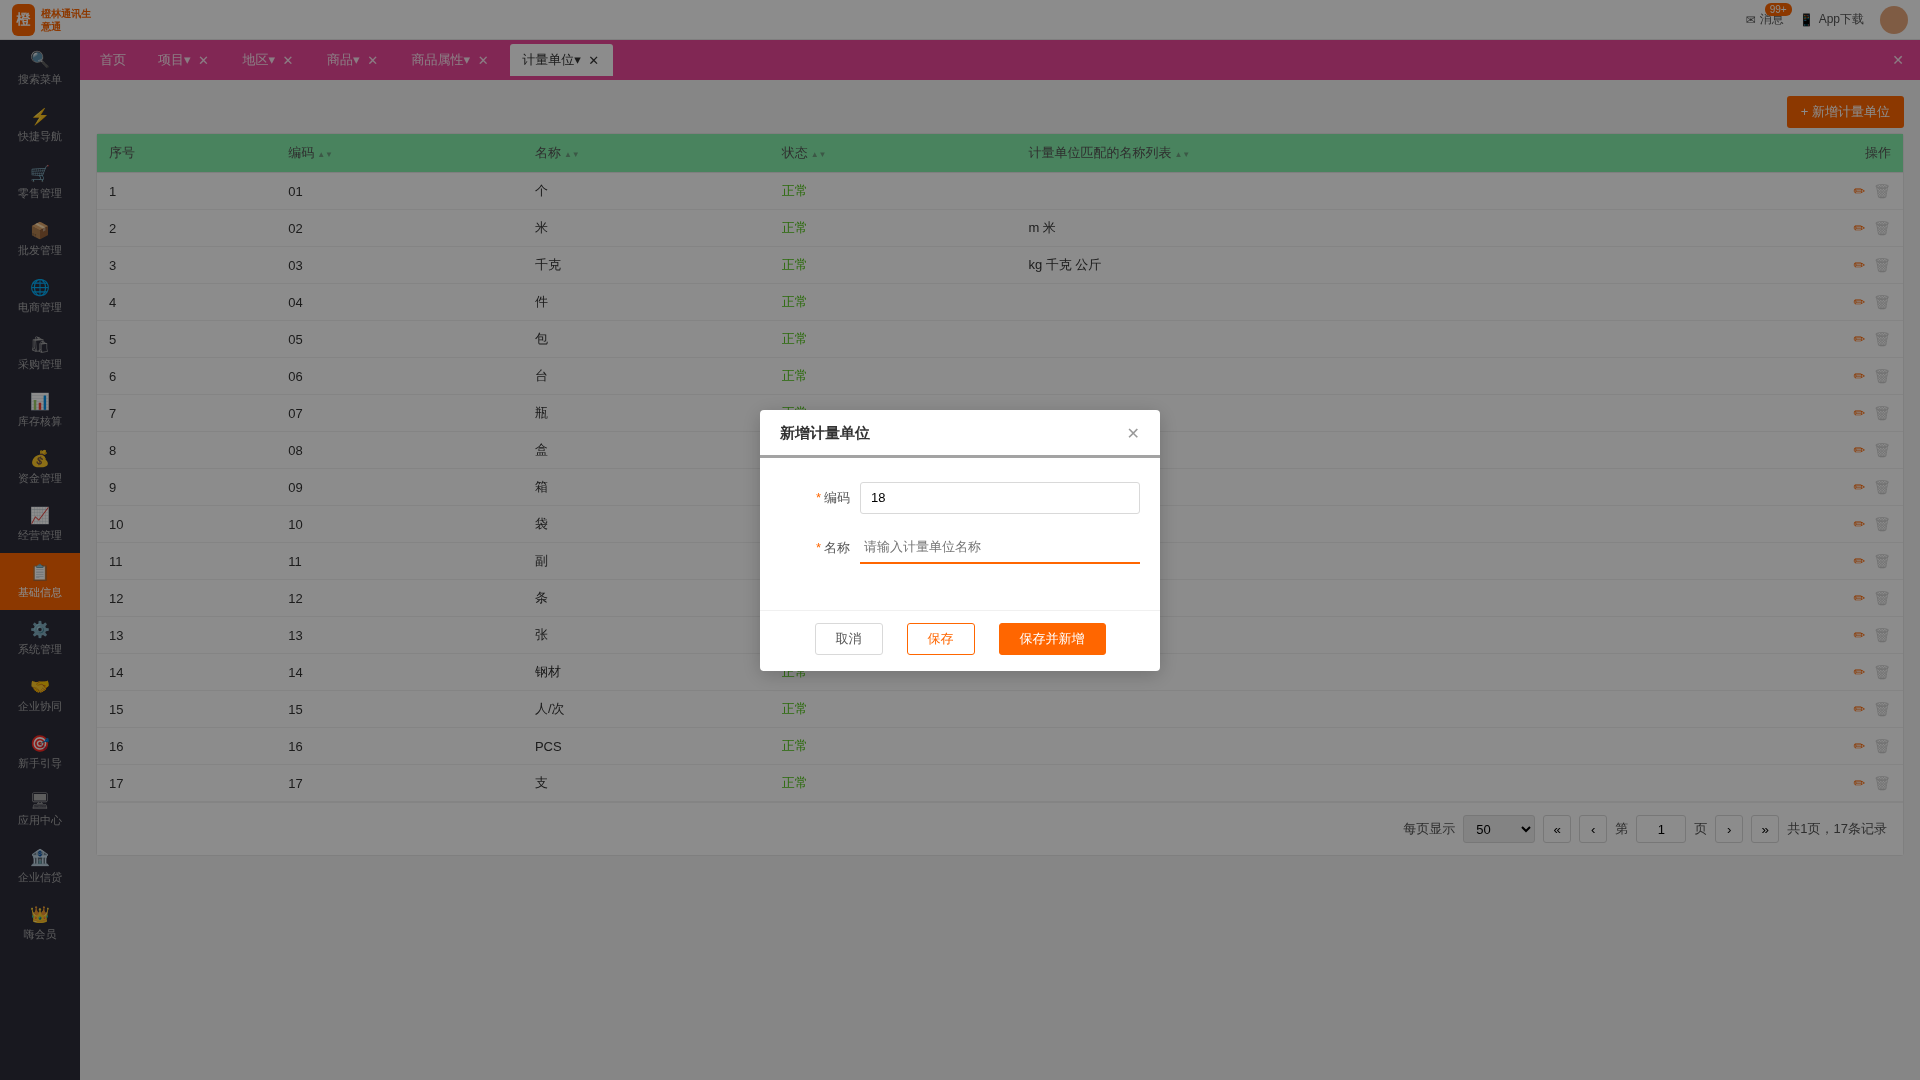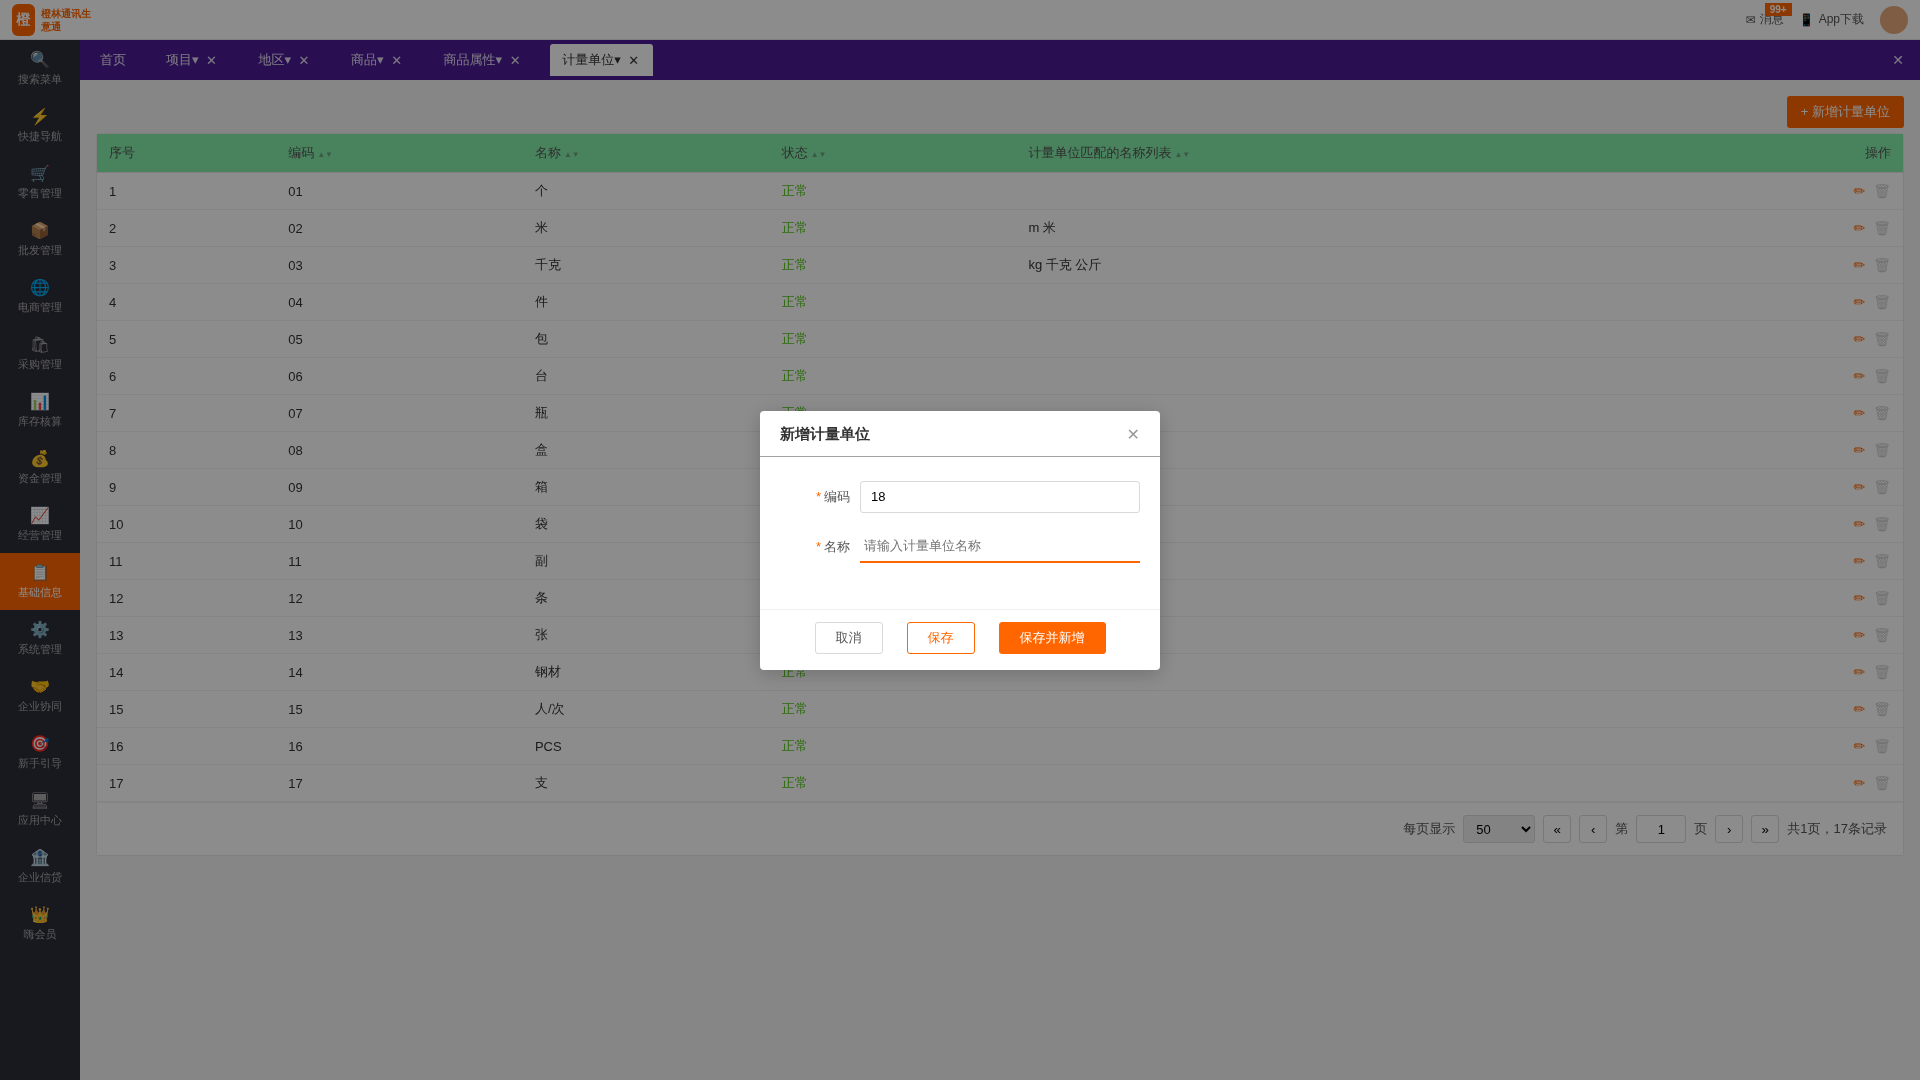--- a/index.html
+++ b/index.html
@@ -6,38 +6,38 @@
     body { font-family: "Microsoft YaHei", Arial, sans-serif; font-size: 13px; background: #f0f2f5; color: #333; height: 1080px; width: 1920px; overflow: hidden; display: flex; flex-direction: column; }
 
     
     .top-bar { height: 40px; background: #fff; display: flex; align-items: center; padding: 0 12px; border-bottom: 1px solid #e8e8e8; justify-content: space-between; flex-shrink: 0; }
     .top-bar-left { display: flex; align-items: center; gap: 8px; }
     .logo-area { display: flex; align-items: center; gap: 6px; width: 80px; }
     .logo-icon { width: 32px; height: 32px; background: #f60; border-radius: 6px; display: flex; align-items: center; justify-content: center; color: #fff; font-weight: bold; font-size: 14px; }
     .logo-text { font-size: 12px; color: #f60; font-weight: bold; line-height: 1.2; }
     .top-bar-right { display: flex; align-items: center; gap: 16px; }
     .msg-btn { display: flex; align-items: center; gap: 4px; font-size: 12px; color: #555; cursor: pointer; position: relative; }
-    .badge { background: #f60; color: #fff; border-radius: 0; font-size: 10px; padding: 1px 5px; position: absolute; top: -8px; right: -8px; font-weight: bold; }
+    .badge { background: #f60; color: #fff; border-radius: 6px; font-size: 10px; padding: 1px 5px; position: absolute; top: -8px; right: -8px; }
     .app-download { display: flex; align-items: center; gap: 4px; font-size: 12px; color: #555; cursor: pointer; }
     .avatar { width: 28px; height: 28px; background: #e8a87c; border-radius: 50%; }
 
     
     .main-layout { display: flex; flex: 1; overflow: hidden; }
 
     
     .sidebar { width: 80px; background: #2c2c3a; display: flex; flex-direction: column; flex-shrink: 0; }
     .sidebar-item { padding: 10px 0; display: flex; flex-direction: column; align-items: center; gap: 3px; cursor: pointer; color: #aaa; font-size: 11px; }
     .sidebar-item.active { background: #f60; color: #fff; }
     .sidebar-icon { font-size: 16px; }
 
     
     .content-area { flex: 1; display: flex; flex-direction: column; overflow: hidden; }
 
     
-    .tab-bar { height: 40px; background: #4c1d95; display: flex; align-items: center; padding: 0 8px; gap: 16px; flex-shrink: 0; }
+    .tab-bar { height: 40px; background: #ec4899; display: flex; align-items: center; padding: 0 8px; gap: 8px; flex-shrink: 0; }
     .tab { height: 32px; padding: 0 12px; display: flex; align-items: center; gap: 6px; border-radius: 3px 3px 0 0; cursor: pointer; font-size: 13px; color: rgba(255,255,255,0.85); }
     .tab.active { background: #fff; color: #333; justify-content: flex-end; }
     .tab-close-x { display: flex; align-items: center; justify-content: center; width: 14px; height: 14px; border-radius: 50%; }
     .global-close { margin-left: auto; color: rgba(255,255,255,0.85); cursor: pointer; font-size: 14px; padding: 4px 8px; }
 
     
     .page-content { flex: 1; background: #f5f5f5; padding: 16px; overflow: auto; position: relative; }
     .page-title { font-size: 16px; font-weight: bold; margin-bottom: 16px; color: #333; text-align: right; }
     .add-btn { position: absolute; top: 16px; right: 16px; background: #f60; color: #fff; border: none; padding: 7px 14px; border-radius: 3px; cursor: pointer; font-size: 13px; }
 
@@ -55,21 +55,21 @@
 
     
     .pagination { padding: 12px 16px; display: flex; align-items: center; justify-content: flex-end; gap: 8px; font-size: 13px; color: #555; background: #fff; border-top: 1px solid #f0f0f0; }
     .page-btn { width: 28px; height: 28px; display: flex; align-items: center; justify-content: center; border: 1px solid #d9d9d9; border-radius: 3px; cursor: pointer; background: #fff; }
     .page-input { width: 50px; height: 28px; border: 1px solid #d9d9d9; border-radius: 3px; text-align: center; font-size: 13px; }
     .page-size-select { height: 28px; border: 1px solid #d9d9d9; border-radius: 3px; padding: 0 20px 0 8px; font-size: 13px; appearance: auto; cursor: pointer; }
 
     
     .modal-overlay { position: fixed; top: 0; left: 0; width: 100%; height: 100%; background: rgba(0,0,0,0.45); z-index: 1000; display: flex; align-items: center; justify-content: center; }
     .modal { background: #fff; border-radius: 4px; width: 400px; box-shadow: 0 4px 20px rgba(0,0,0,0.2); }
-    .modal-header { padding: 14px 20px 12px; border-bottom: 1px solid #a3a3a3; display: flex; justify-content: space-between; align-items: flex-start; }
+    .modal-header { padding: 14px 20px 12px; border-bottom: 3px solid #a3a3a3; display: flex; justify-content: space-between; align-items: flex-start; }
     .modal-title { font-size: 15px; font-weight: bold; color: #333; }
     .modal-close { cursor: pointer; color: #999; font-size: 16px; }
     .modal-body { padding: 24px 20px 28px; }
     .form-row { display: flex; align-items: center; margin-bottom: 18px; }
     .form-label { width: 70px; text-align: right; margin-right: 10px; color: #555; font-size: 13px; }
     .form-label .required { color: #f60; margin-right: 3px; }
     .form-input { flex: 1; height: 32px; border: 1px solid #d9d9d9; border-radius: 3px; padding: 0 10px; font-size: 13px; outline: none; }
     .form-input-name { border: none; border-bottom: 2px solid #f60; border-radius: 0; padding: 0 4px; flex: 1; height: 32px; font-size: 13px; outline: none; color: #999; }
     .modal-footer { padding: 12px 20px 16px; display: flex; justify-content: center; gap: 24px; border-top: 1px solid #f0f0f0; }
     .btn-cancel { padding: 6px 20px; border: 1px solid #d9d9d9; border-radius: 3px; background: #fff; cursor: pointer; font-size: 13px; color: #555; }

